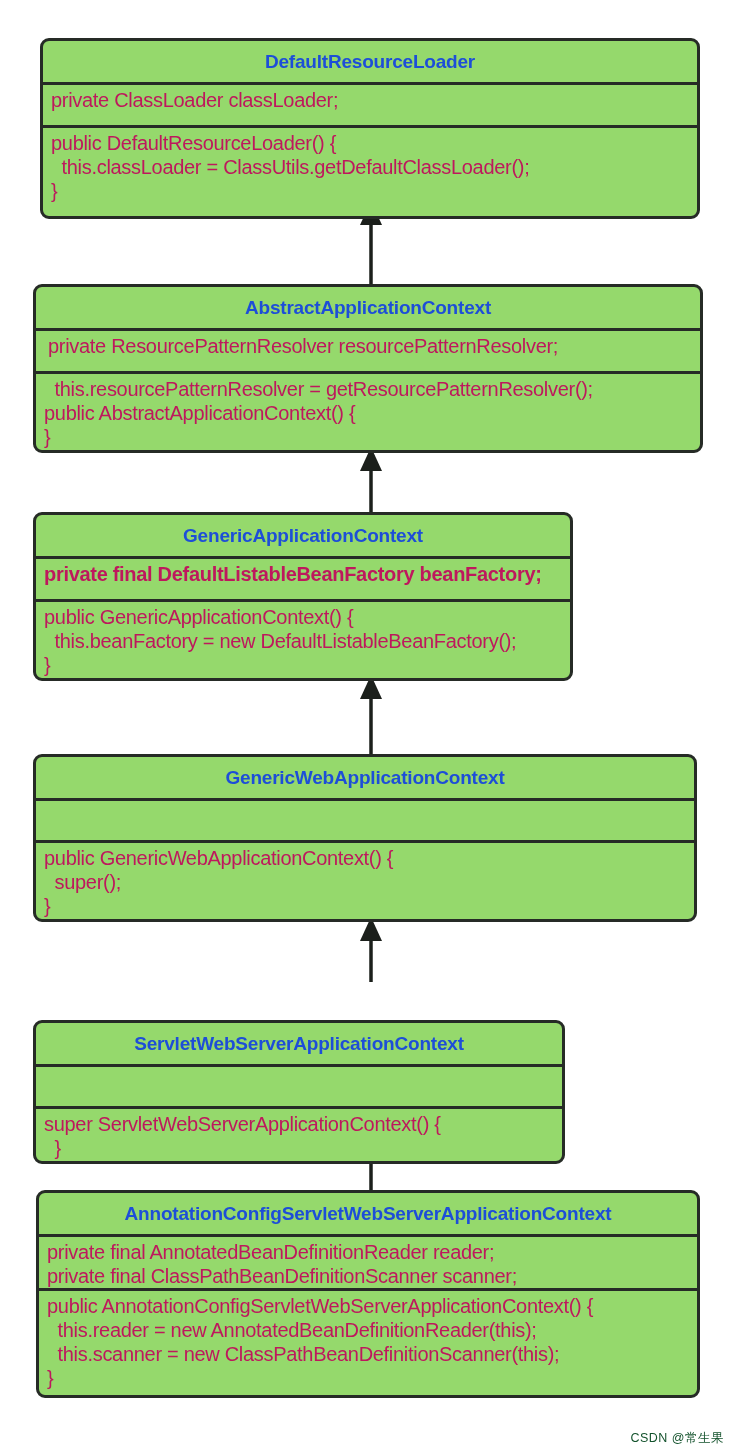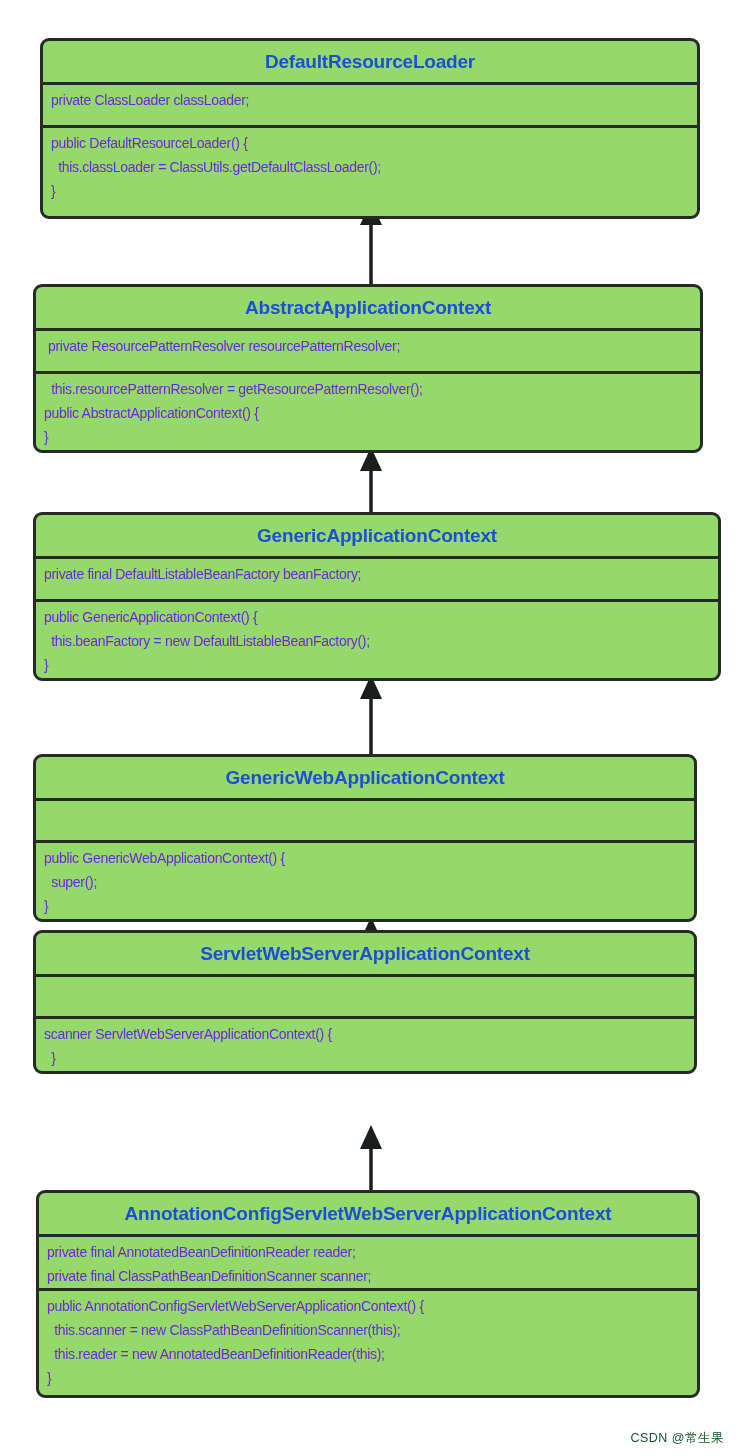--- a/index.html
+++ b/index.html
@@ -38,23 +38,23 @@
     letter-spacing: -0.2px;
     display: flex;
     align-items: center;
     justify-content: center;
     border-bottom: 3px solid #262b26;
   }
 
   .uml-compartment {
     box-sizing: border-box;
     padding: 3px 8px 4px 8px;
-    font-size: 14px;
+    font-size: 20px;
     line-height: 24px;
-    color: #6d28d9;
+    color: #be185d;
     white-space: pre;
     letter-spacing: -0.3px;
   }
 
   .uml-compartment.divided {
     border-bottom: 3px solid #262b26;
   }
 
   .uml-compartment.empty {
     padding: 0;
@@ -113,35 +113,35 @@
       <div class="uml-class" style="left: 40px; top: 38px; width: 660px;">
         <div class="uml-title" style="height: 44px;">DefaultResourceLoader</div>
         <div class="uml-compartment divided" style="height: 43px;"><span class="code-line">private ClassLoader classLoader;</span></div>
         <div class="uml-compartment" style="height: 88px;"><span class="code-line">public DefaultResourceLoader() {</span><span class="code-line">  this.classLoader = ClassUtils.getDefaultClassLoader();</span><span class="code-line">}</span></div>
       </div>
       <div class="uml-class" style="left: 33px; top: 284px; width: 670px;">
         <div class="uml-title" style="height: 44px;">AbstractApplicationContext</div>
         <div class="uml-compartment divided" style="height: 43px; padding-left: 12px;"><span class="code-line">private ResourcePatternResolver resourcePatternResolver;</span></div>
         <div class="uml-compartment" style="height: 76px;"><span class="code-line">  this.resourcePatternResolver = getResourcePatternResolver();</span><span class="code-line">public AbstractApplicationContext() {</span><span class="code-line">}</span></div>
       </div>
-      <div class="uml-class" style="left: 33px; top: 512px; width: 688px;">
+      <div class="uml-class" style="left: 33px; top: 512px; width: 540px;">
         <div class="uml-title" style="height: 44px;">GenericApplicationContext</div>
-        <div class="uml-compartment divided" style="height: 43px;"><span class="code-line">private final DefaultListableBeanFactory beanFactory;</span></div>
+        <div class="uml-compartment divided" style="height: 43px; font-weight: bold;"><span class="code-line">private final DefaultListableBeanFactory beanFactory;</span></div>
         <div class="uml-compartment" style="height: 76px;"><span class="code-line">public GenericApplicationContext() {</span><span class="code-line">  this.beanFactory = new DefaultListableBeanFactory();</span><span class="code-line">}</span></div>
       </div>
       <div class="uml-class" style="left: 33px; top: 754px; width: 664px;">
         <div class="uml-title" style="height: 44px;">GenericWebApplicationContext</div>
         <div class="uml-compartment divided empty" style="height: 42px;"></div>
         <div class="uml-compartment" style="height: 76px;"><span class="code-line">public GenericWebApplicationContext() {</span><span class="code-line">  super();</span><span class="code-line">}</span></div>
       </div>
-      <div class="uml-class" style="left: 33px; top: 930px; width: 664px;">
+      <div class="uml-class" style="left: 33px; top: 1020px; width: 532px;">
         <div class="uml-title" style="height: 44px;">ServletWebServerApplicationContext</div>
         <div class="uml-compartment divided empty" style="height: 42px;"></div>
-        <div class="uml-compartment" style="height: 52px;"><span class="code-line">scanner ServletWebServerApplicationContext() {</span><span class="code-line">  }</span></div>
+        <div class="uml-compartment" style="height: 52px;"><span class="code-line">super ServletWebServerApplicationContext() {</span><span class="code-line">  }</span></div>
       </div>
       <div class="uml-class" style="left: 36px; top: 1190px; width: 664px;">
         <div class="uml-title" style="height: 44px;">AnnotationConfigServletWebServerApplicationContext</div>
         <div class="uml-compartment divided" style="height: 54px;"><span class="code-line">private final AnnotatedBeanDefinitionReader reader;</span><span class="code-line">private final ClassPathBeanDefinitionScanner scanner;</span></div>
-        <div class="uml-compartment" style="height: 104px;"><span class="code-line">public AnnotationConfigServletWebServerApplicationContext() {</span><span class="code-line">  this.scanner = new ClassPathBeanDefinitionScanner(this);</span><span class="code-line">  this.reader = new AnnotatedBeanDefinitionReader(this);</span><span class="code-line">}</span></div>
+        <div class="uml-compartment" style="height: 104px;"><span class="code-line">public AnnotationConfigServletWebServerApplicationContext() {</span><span class="code-line">  this.reader = new AnnotatedBeanDefinitionReader(this);</span><span class="code-line">  this.scanner = new ClassPathBeanDefinitionScanner(this);</span><span class="code-line">}</span></div>
       </div>
     </div>
   <div class="watermark">CSDN @常生果</div>
 </div>
 
 </body></html>

